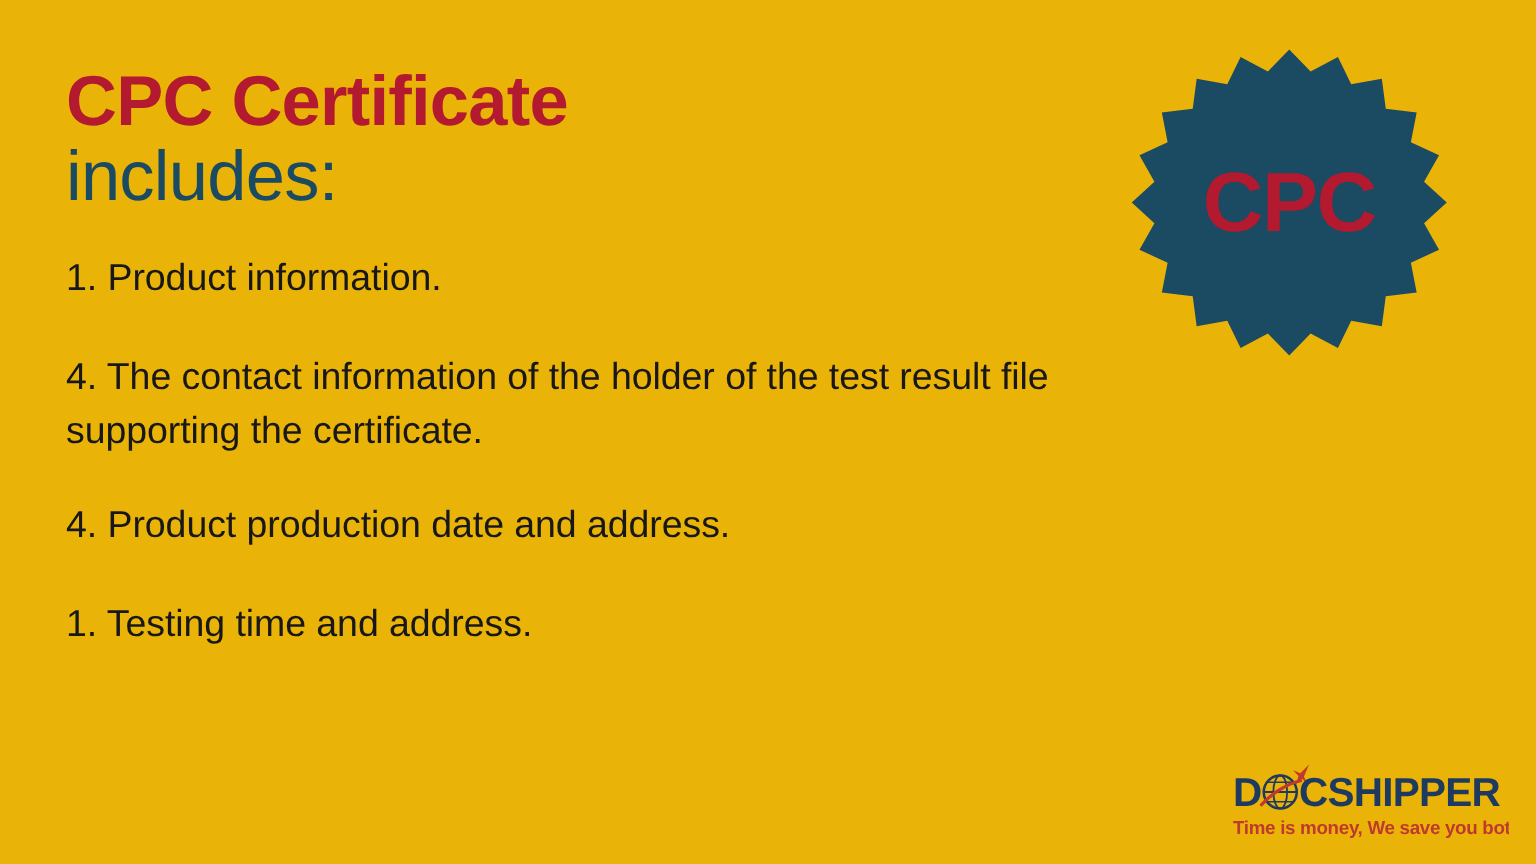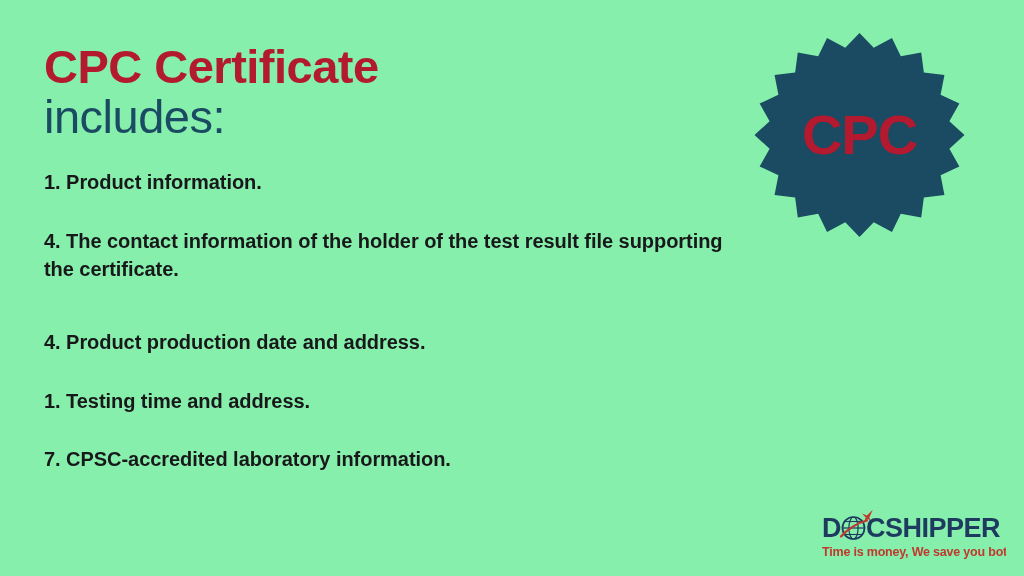--- a/index.html
+++ b/index.html
@@ -12,21 +12,21 @@
     height: 576px;
     background: #ffffff;
     font-family: "Liberation Sans", sans-serif;
     overflow: hidden;
     position: relative;
   }
 
   .slide {
     position: absolute;
     inset: 0;
-    background: #86efac;
+    background: #eab308;
   }
 
   
   .heading {
     position: absolute;
     left: 44px;
     top: 42px;
     width: 640px;
   }
   .title-line1 {
@@ -49,32 +49,32 @@
   }
 
   
   .list {
     position: absolute;
     left: 44px;
     top: 168px;
     width: 710px;
   }
   .list-item {
-    font-size: 20px;
-    font-weight: bold;
+    font-size: 25px;
+    font-weight: normal;
     line-height: 1.42;
     color: #18181a;
     margin: 0 0 30.5px 0;
     letter-spacing: -0.05px;
   }
   .list-item:last-child {
     margin-bottom: 0;
   }
   .list-item.wrapped {
-    margin-bottom: 44px;
+    margin-bottom: 28px;
   }
 
   
   .seal {
     position: absolute;
     left: 752px;
     top: 30px;
     width: 215px;
     height: 210px;
   }
@@ -127,21 +127,20 @@
   <div class="heading">
     <div class="title-line1">CPC Certificate</div>
     <div class="title-line2">includes:</div>
   </div>
 
   <div class="list">
     <p class="list-item">1. Product information.</p>
     <p class="list-item wrapped">4. The contact information of the holder of the test result file supporting the certificate.</p>
     <p class="list-item">4. Product production date and address.</p>
     <p class="list-item">1. Testing time and address.</p>
-    <p class="list-item">7. CPSC-accredited laboratory information.</p>
   </div>
 
   <div class="seal">
     <svg viewBox="0 0 215 210" xmlns="http://www.w3.org/2000/svg">
       <polygon id="starburst" points="107.50,3.00 121.74,17.69 139.95,7.99 148.81,26.24 169.22,22.48 171.85,42.49 192.45,45.05 188.58,64.87 207.36,73.48 197.38,91.17 212.50,105.00 197.38,118.83 207.36,136.52 188.58,145.13 192.45,164.95 171.85,167.51 169.22,187.52 148.81,183.76 139.95,202.01 121.74,192.31 107.50,207.00 93.26,192.31 75.05,202.01 66.19,183.76 45.78,187.52 43.15,167.51 22.55,164.95 26.42,145.13 7.64,136.52 17.62,118.83 2.50,105.00 17.62,91.17 7.64,73.48 26.42,64.87 22.55,45.05 43.15,42.49 45.78,22.48 66.19,26.24 75.05,7.99 93.26,17.69" fill="#1b4a63"></polygon>
       <text class="seal-text" x="107.5" y="124" text-anchor="middle">CPC</text>
     </svg>
   </div>
 
   <div class="logo">

